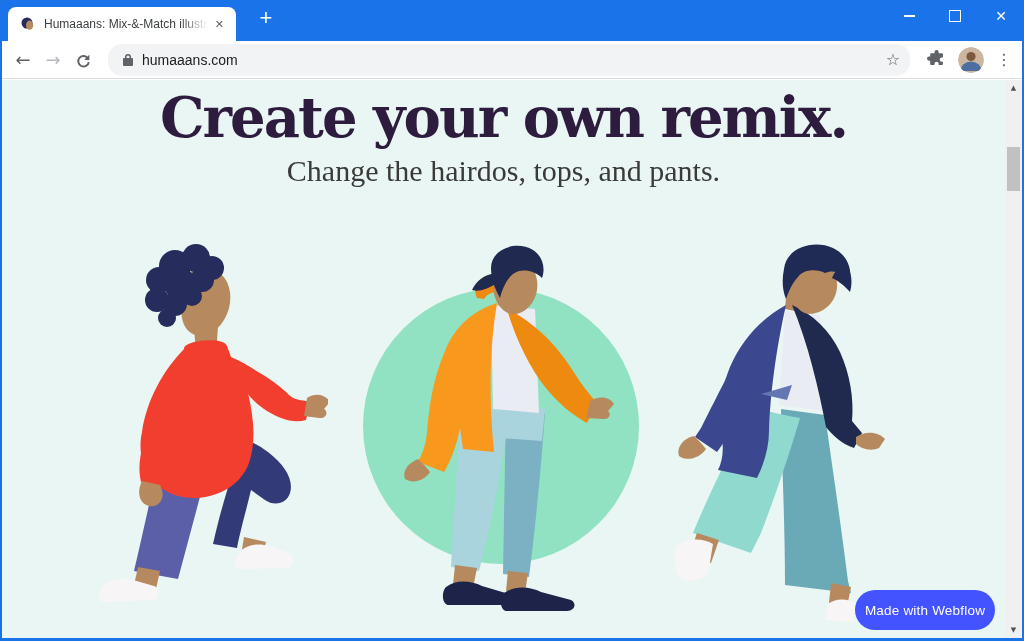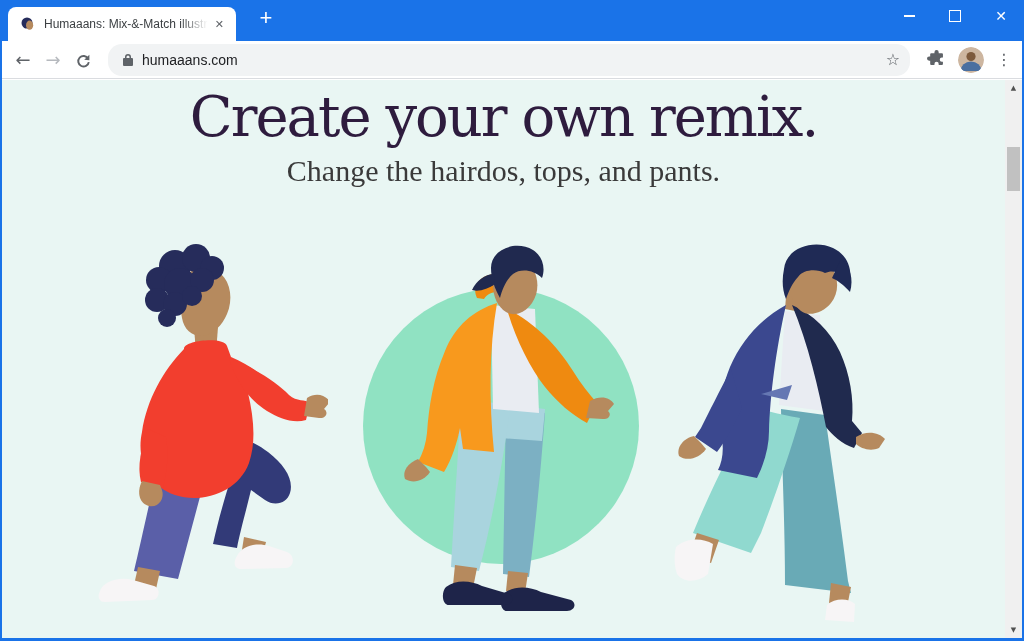--- a/index.html
+++ b/index.html
@@ -39,21 +39,21 @@
   .url { flex:1 1 auto; font-size:14px; color:#202124; }
   .star { font-size:16px; color:#5f6368; cursor:pointer; font-family:"DejaVu Sans", sans-serif; }
   .ext { width:34px; text-align:center; cursor:pointer; }
   .avatar { width:26px; height:26px; border-radius:50%; overflow:hidden; margin:0 6px; cursor:pointer; }
   .dots { width:28px; text-align:center; font-size:16px; color:#5f6368; cursor:pointer;
           font-family:"DejaVu Sans", sans-serif; margin-right:4px; }
 
   
   .content { position:absolute; left:0; right:0; top:39px; bottom:0; background:#e9f6f3; overflow:hidden; }
   .hero { position:absolute; left:0; right:17px; top:0; text-align:center; }
-  .hero h1 { margin-top:2px; font-family:"DejaVu Serif", serif; font-weight:normal; font-size:56px;
+  .hero h1 { margin-top:2px; font-family:"DejaVu Serif", serif; font-weight:bold; font-size:56px;
              letter-spacing:-2px; color:#2e1c3e; line-height:1.25; }
   .hero p { margin-top:2px; font-family:"Liberation Serif", serif; font-size:30px; color:#3a3a3a; }
 
   .fig { position:absolute; }
   #fig1 { left:86px;  top:161px; width:240px; height:380px; }
   #fig2 { left:356px; top:161px; width:300px; height:380px; }
   #fig3 { left:671px; top:161px; width:225px; height:390px; }
 
   .badge { position:absolute; left:853px; top:510px; width:140px; height:40px; background:#4353ff;
            border-radius:20px; display:flex; align-items:center; justify-content:center; cursor:pointer; }
@@ -196,20 +196,23 @@
         <path fill="#b68a5e" d="M183,196 C193,189 206,191 212,198 L206,207 C197,211 187,207 183,203 Z"></path>
         <path fill="#3b488f" d="M113,64 C89,77 69,98 57,126 C47,150 45,175 49,198 C51,210 49,221 45,229 L84,237 C92,221 96,205 96,190 C97,155 103,108 113,64 Z"></path>
         <path fill="#3b488f" d="M58,128 C46,151 36,171 28,187 L22,196 L44,211 C54,198 62,182 69,167 Z"></path>
         <path fill="#b68a5e" d="M21,195 C11,197 3,206 6,215 C14,221 27,217 33,208 L28,202 Z"></path>
         <path fill="#6577b3" d="M88,153 L119,144 L114,159 Z"></path>
         <path fill="#b68a5e" d="M119,20 C133,11 151,15 159,27 C166,38 166,52 158,62 C150,72 136,76 128,70 C120,64 116,52 116,40 C117,32 117,25 119,20 Z"></path>
         <path fill="#1f2a55" d="M111,28 C113,7 140,-2 160,7 C173,13 179,26 177,39 C170,32 160,28 152,32 C144,28 131,28 125,36 C119,42 115,52 113,58 C109,48 109,38 111,28 Z"></path>
         <path fill="#1f2a55" d="M168,18 C177,25 181,38 177,51 C171,44 164,39 159,37 Z"></path>
       </svg>
 
+      <div class="badge">
+        <span>Made with Webflow</span>
+      </div>
 
       <div class="scrollbar">
         <span class="sb-up">▲</span>
         <span class="sb-thumb"></span>
         <span class="sb-down">▼</span>
       </div>
 
     </div>
   </div>
 </div>

